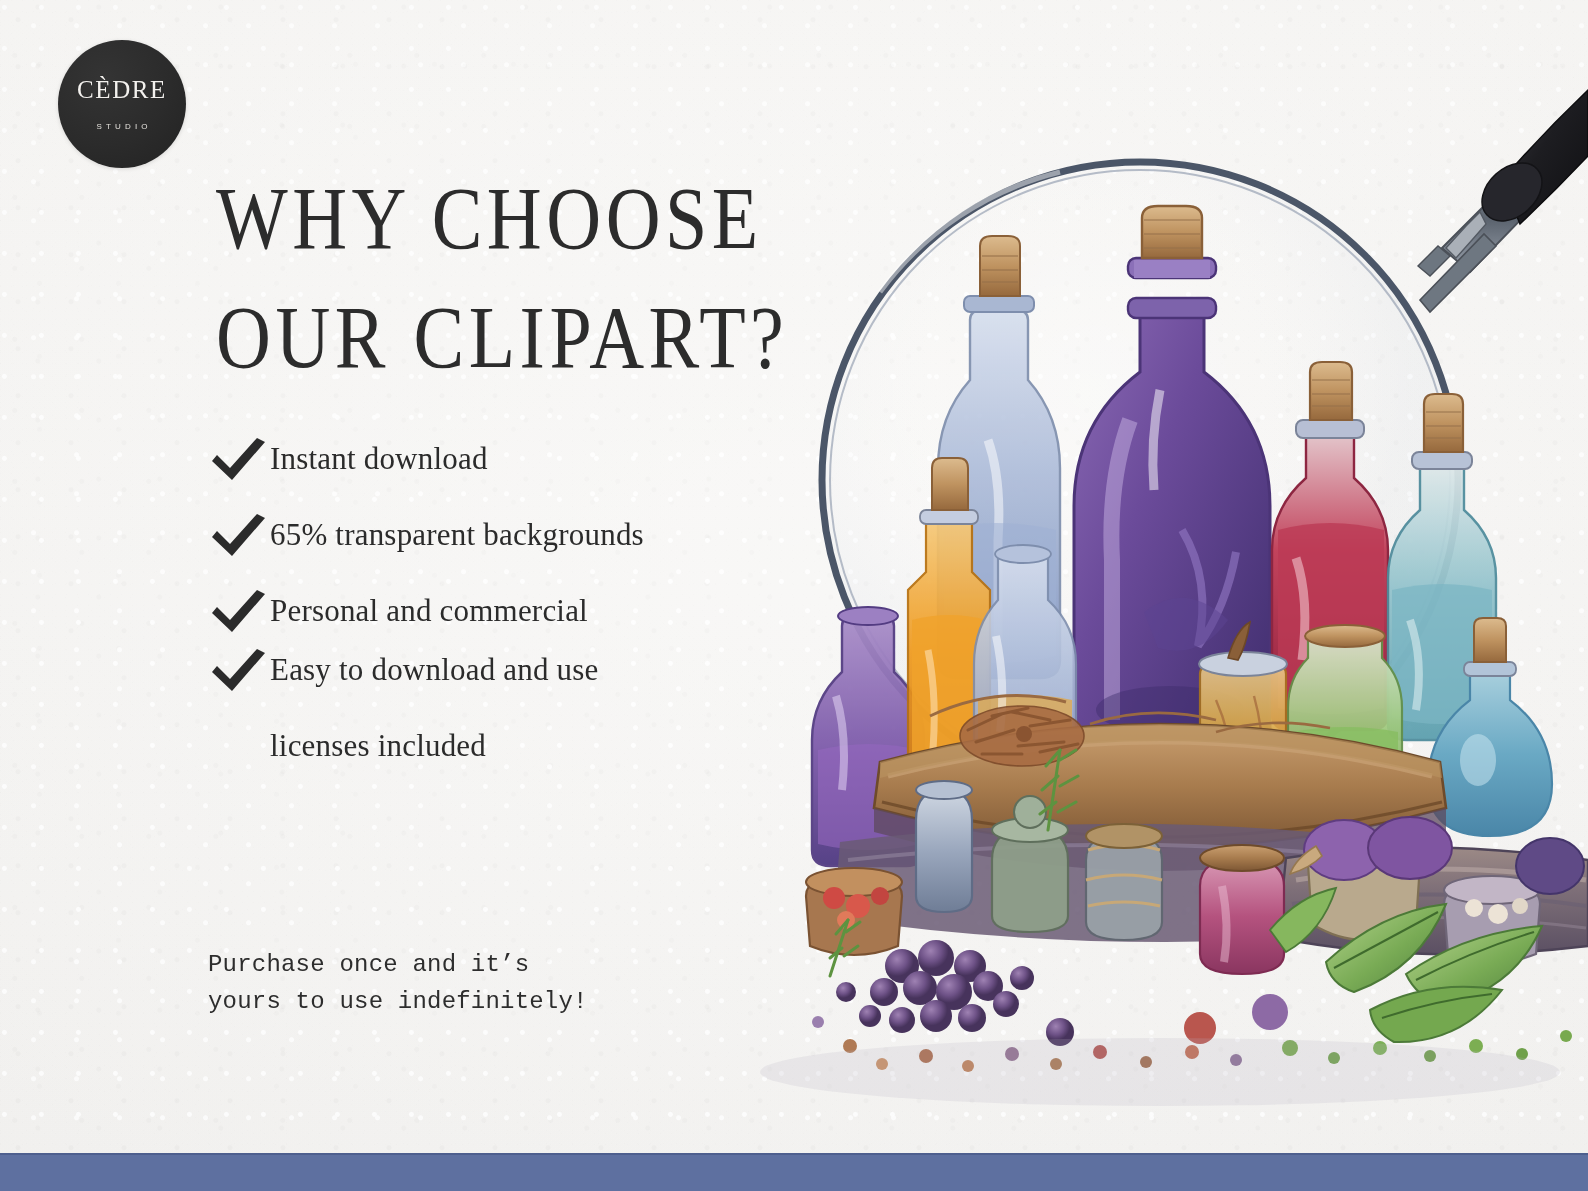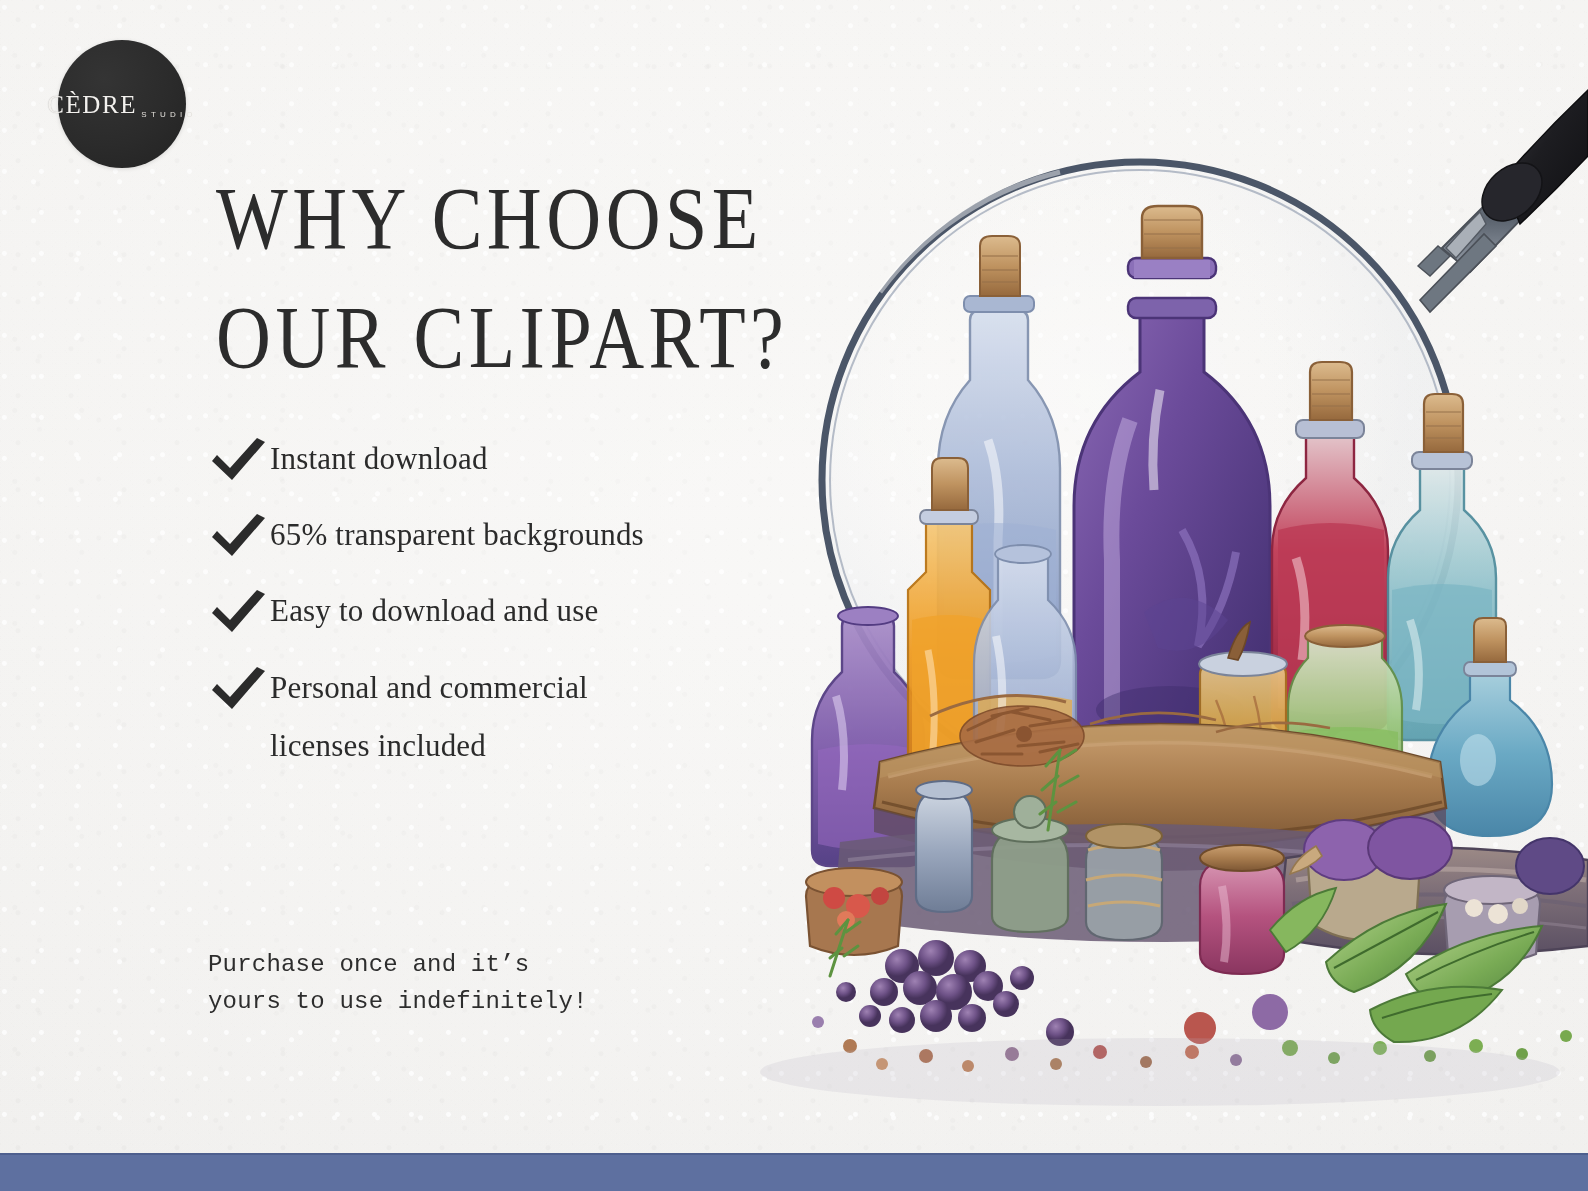--- a/index.html
+++ b/index.html
@@ -31,21 +31,21 @@
   }
   .vign{
     position:absolute;inset:0;pointer-events:none;
     background:radial-gradient(ellipse 120% 110% at 50% 45%, rgba(255,255,255,.35) 0%, rgba(0,0,0,.016) 78%, rgba(0,0,0,.045) 100%);
   }
 
   
   .logo{
     position:absolute;left:58px;top:40px;width:128px;height:128px;border-radius:50%;
     background:radial-gradient(circle at 36% 30%, #343434 0%, #2b2b2b 55%, #222 100%);
-    display:flex;flex-direction:row;align-items:center;justify-content:center;
+    display:flex;flex-direction:column;align-items:center;justify-content:center;
     box-shadow:0 1px 4px rgba(0,0,0,.12);
   }
   .logo-word{
     color:#f3f1ee;font-family:"Liberation Serif", serif;font-size:25px;
     letter-spacing:1.6px;line-height:1;font-weight:400;
     text-shadow:0 0 1px rgba(0,0,0,.3);
   }
   .logo-sub{
     color:#e4e1dc;font-family:Liberation Sans, sans-serif;font-size:8px;
     letter-spacing:4.2px;margin-top:20px;text-indent:4.2px;
@@ -129,36 +129,36 @@
 
     <div class="bullet">
       <div class="chk">
         <svg width="58" height="48" viewBox="0 0 58 48" aria-hidden="true">
           <path d="M2 25 L7 19 L20 32 L47 2 L55 6 L22 44 Z" fill="#2b2b2b"></path>
         </svg>
       </div>
       <div class="btxt">65% transparent backgrounds</div>
     </div>
 
+    <div class="bullet" style="margin-bottom:6px;">
+      <div class="chk">
+        <svg width="58" height="48" viewBox="0 0 58 48" aria-hidden="true">
+          <path d="M2 25 L7 19 L20 32 L47 2 L55 6 L22 44 Z" fill="#2b2b2b"></path>
+        </svg>
+      </div>
+      <div class="btxt">Personal and commercial</div>
+    </div>
+
     <div class="bullet">
       <div class="chk">
         <svg width="58" height="48" viewBox="0 0 58 48" aria-hidden="true">
           <path d="M2 25 L7 19 L20 32 L47 2 L55 6 L22 44 Z" fill="#2b2b2b"></path>
         </svg>
       </div>
       <div class="btxt">Easy to download and use</div>
-    </div>
-
-    <div class="bullet" style="margin-bottom:6px;">
-      <div class="chk">
-        <svg width="58" height="48" viewBox="0 0 58 48" aria-hidden="true">
-          <path d="M2 25 L7 19 L20 32 L47 2 L55 6 L22 44 Z" fill="#2b2b2b"></path>
-        </svg>
-      </div>
-      <div class="btxt">Personal and commercial</div>
     </div>
 
     <div class="bullet">
       <div class="chk"></div>
       <div class="btxt">licenses included</div>
     </div>
 
   </div>
 
   <div class="note">

